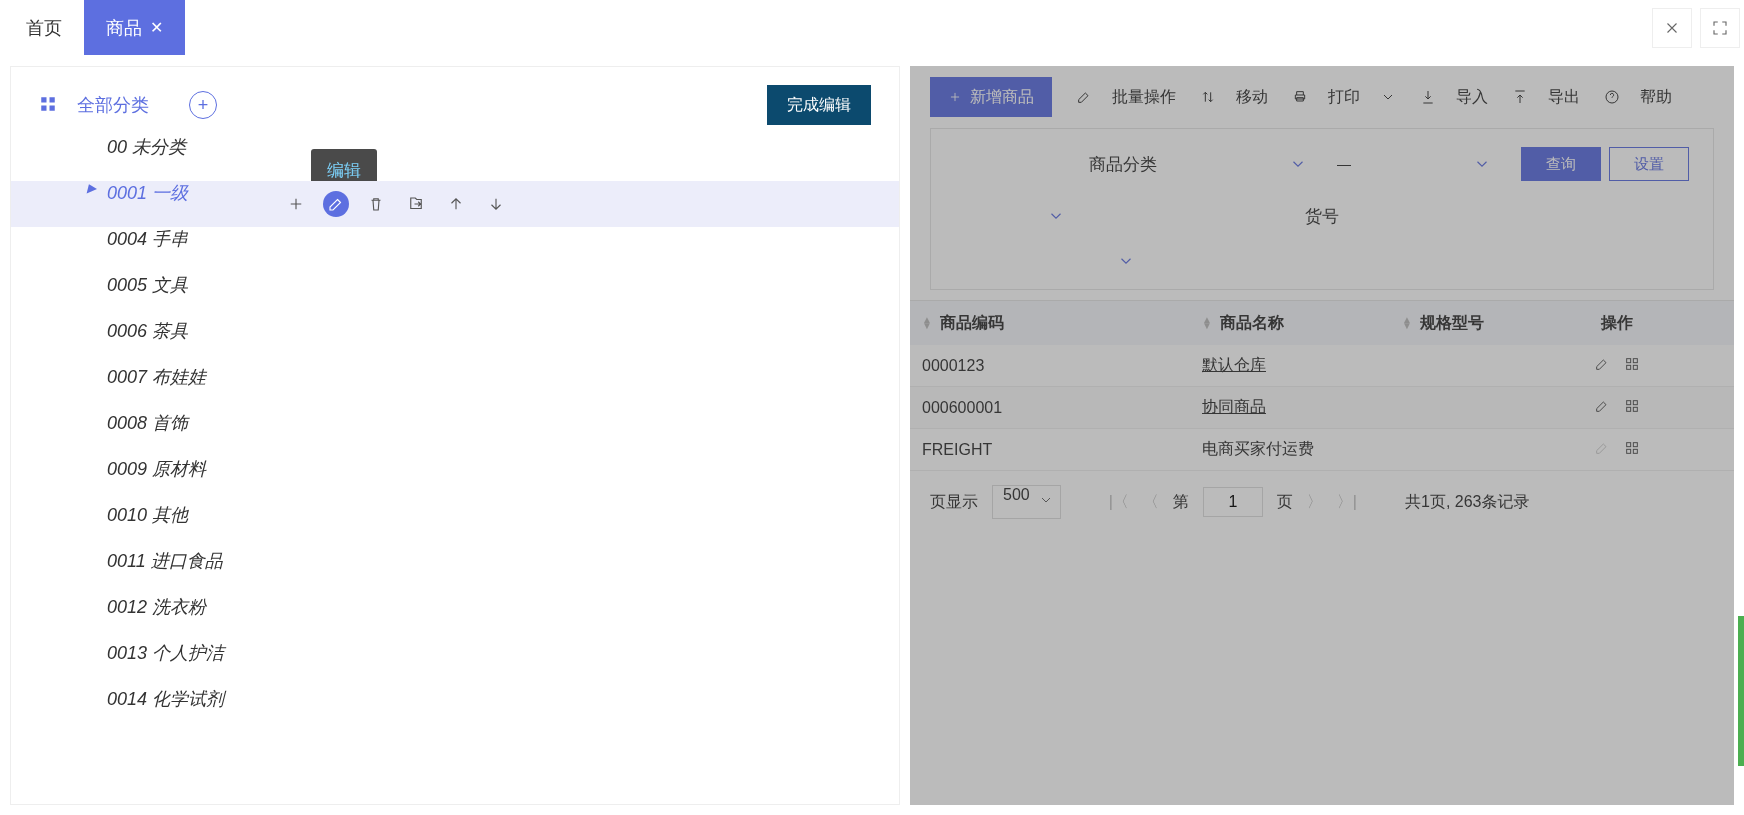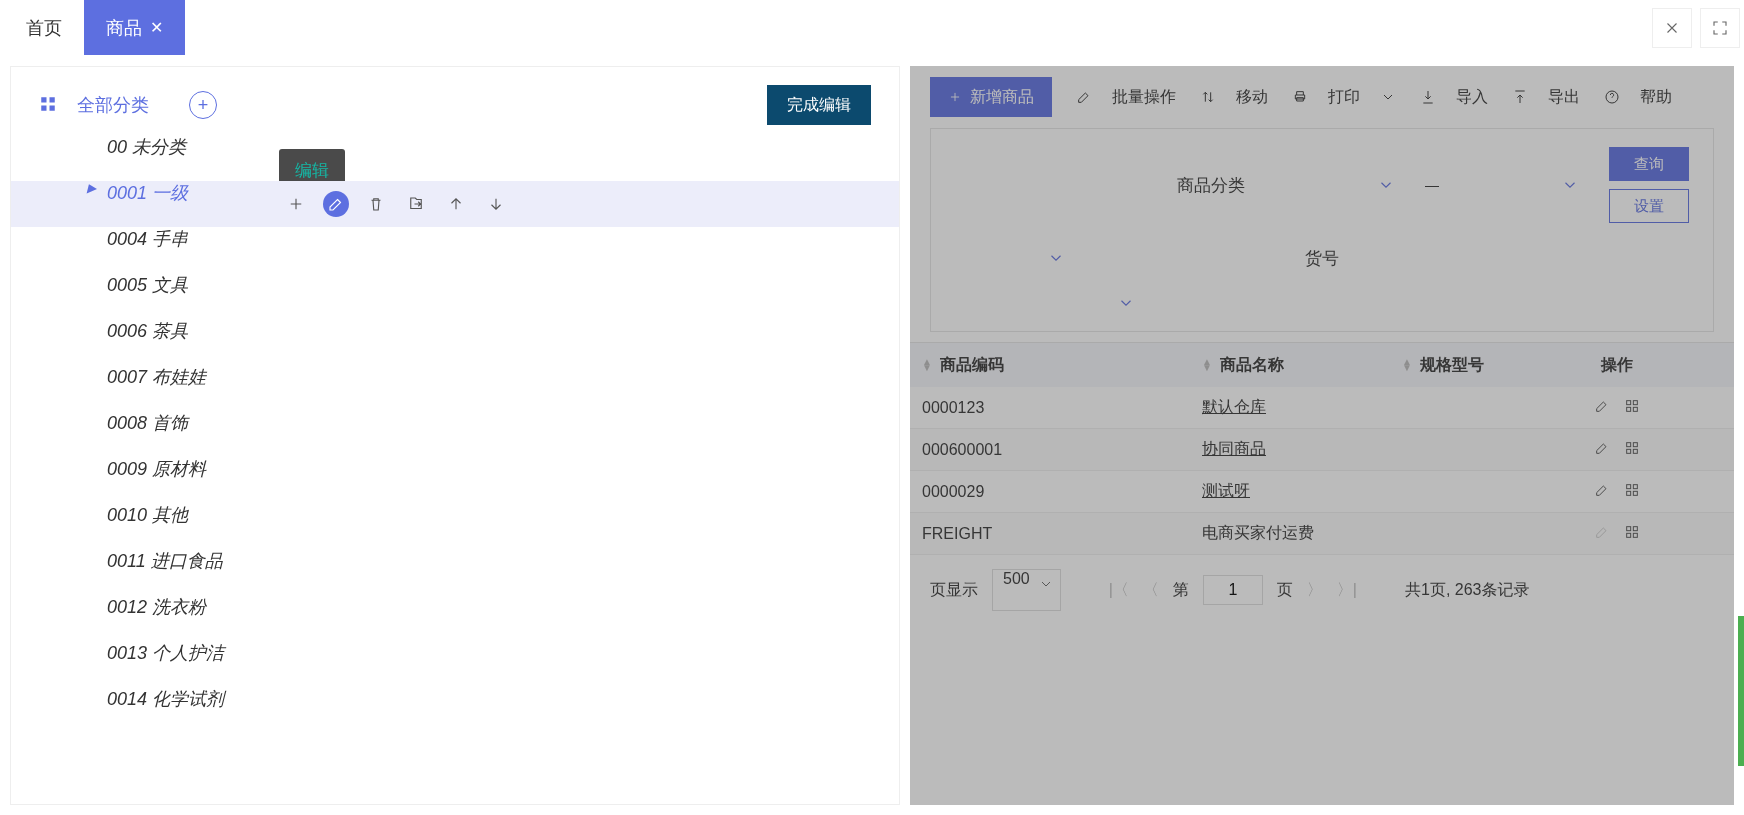--- a/index.html
+++ b/index.html
@@ -32,21 +32,21 @@
 .tree-row.sel { background:#ecedfa; color:#5d6fe0; }
 .tree-row .caret { position:absolute; left: 76px; color:#333; font-size: 12px;}
 .tree-row.sel .caret { color:#5d6fe0; }
 .tree-row .row-actions { display:none; margin-left: auto; margin-right: 390px; gap: 14px; align-items:center; }
 .tree-row.sel .row-actions { display:flex; }
 .row-actions .act { color:#555; width:26px; height:26px; display:flex; align-items:center; justify-content:center; border-radius:50%; cursor:pointer; }
 .row-actions .act svg { width:18px; height:18px; }
 .row-actions .act.on { background:#5d6fe0; color:#fff; }
 
 
-.tooltip { position:absolute; left: 268px; top: 14px; background:#4a4a4a; color:#14b8a6; padding:10px 16px; font-size:17px; border-radius:3px; }
+.tooltip { position:absolute; left: 300px; top: 14px; background:#4a4a4a; color:#7dd3fc; padding:10px 16px; font-size:17px; border-radius:3px; }
 .tooltip:after { content:""; position:absolute; bottom:-6px; left:50%; margin-left:-6px; border:6px solid transparent; border-top-color:#4a4a4a; border-bottom:none; }
 
 
 .tree::-webkit-scrollbar { width: 16px; }
 .tree::-webkit-scrollbar-thumb { background:#c1c1c1; }
 .tree::-webkit-scrollbar-button { background:#f1f1f1; height:16px; }
 
 
 .panel-right { flex:1; position:relative; }
 .right-mask { position:absolute; inset:0; background: rgba(60,60,60,0.35); pointer-events:none; z-index:5; }
@@ -56,41 +56,41 @@
 .toolbar .primary-btn { background:#5d6fe0; color:#fff; border:none; height:40px; padding: 0 18px; font-size:16px; display:flex; align-items:center; gap:8px; }
 .toolbar .tbtn { color:#333; font-size:16px; display:flex; align-items:center; gap:20px; cursor:pointer; }
 .toolbar .tbtn svg { width:16px; height:16px; }
 
 .filter-card { margin: 0 20px 10px 20px; border:1px solid #e5e5e5; padding: 18px 24px; }
 .filter-row { display:flex; align-items:center; margin-bottom: 24px; gap: 30px;}
 .filter-row:last-child{margin-bottom:0;}
 .filter-label { font-size:17px; color:#333; width:80px; text-align:right; margin-right:10px;}
 .chevsel { width: 110px; border-bottom:1px solid transparent; display:flex; justify-content:flex-end; }
 .chevsel svg { color:#5d6fe0; width:18px; height:18px; }
-.fbtns { margin-left:auto; display:flex; flex-direction:column; gap:8px;align-items:center; }
+.fbtns { margin-left:auto; display:flex; flex-direction:row; gap:8px;align-items:center; }
 .fbtns button { width:80px; height:34px; font-size:15px; cursor:pointer; }
 .fbtns .q { background:#5d6fe0; border:1px solid #5d6fe0; color:#fff; }
 .fbtns .s { background:#fff; border:1px solid #5d6fe0; color:#5d6fe0; }
 
 
 .table { margin: 0 0 0 0; border-top:1px solid #e5e5e5; }
 .thead { display:flex; background:#f5f6fa; height:44px; align-items:center; font-size:16px; font-weight:600; color:#333;}
 .thead .th, .tbody .td { padding: 0 12px; display:flex; align-items:center; gap:4px;}
 .c1{ width:280px; } .c2{ width:200px; } .c3{ width:110px; } .cact{ flex:1; justify-content:center; }
 .sorter{ color:#bbb; display:inline-flex; flex-direction:column; line-height:6px; font-size:10px; margin-right:4px;}
 .tbody .tr { display:flex; height:42px; align-items:center; border-bottom:1px solid #eee; font-size:16px;}
 .tbody .tr:nth-child(even){ background:#fafafa;}
 .tbody a { color:#333; text-decoration: underline; }
 .tbody .cact { gap:14px; color:#555;}
 .tbody .cact svg{ width:16px; height:16px;}
 .tbody .tr.disabled .cact .ei { color:#ccc; }
 
 
 .pager { display:flex; align-items:center; gap:14px; padding: 14px 20px; font-size:16px; color:#333;}
-.pager .sel { border:1px solid #ddd; height:42px; padding: 0 30px 0 10px; position:relative;}
+.pager .sel { border:1px solid #ddd; height:34px; padding: 0 30px 0 10px; position:relative;}
 .pager .sel svg{position:absolute; right:6px; top:6px; width:16px; height:16px; color:#666;}
 .pager .pgbtn{ color:#bbb; cursor:pointer;}
 .pager input{ width:60px; height:30px; border:1px solid #ddd; text-align:center; font-size:16px;}
 
 
 .green-sb { position:absolute; right:0; top:560px; width:6px; height:150px; background:#4caf50; z-index:10;}
 
 
 svg { stroke: currentColor; fill: none; stroke-width: 1.5; }
 svg.fill { fill: currentColor; stroke:none;}
@@ -359,38 +359,20 @@
                     <path d="M4 20h4l10-10-4-4L4 16v4z"></path>
                   </svg></span>
               <span><svg viewBox="0 0 24 24">
                     <rect x="4" y="4" width="6" height="6"></rect>
                     <rect x="14" y="4" width="6" height="6"></rect>
                     <rect x="4" y="14" width="6" height="6"></rect>
                     <rect x="14" y="14" width="6" height="6"></rect>
                   </svg></span>
             </div>
           </div>
-          <div class="tr">
-            <div class="td c1">0000029</div>
-            <div class="td c2">
-                <a>测试呀</a>
-              </div>
-            <div class="td c3"></div>
-            <div class="td cact">
-              <span class="ei"><svg viewBox="0 0 24 24">
-                    <path d="M4 20h4l10-10-4-4L4 16v4z"></path>
-                  </svg></span>
-              <span><svg viewBox="0 0 24 24">
-                    <rect x="4" y="4" width="6" height="6"></rect>
-                    <rect x="14" y="4" width="6" height="6"></rect>
-                    <rect x="4" y="14" width="6" height="6"></rect>
-                    <rect x="14" y="14" width="6" height="6"></rect>
-                  </svg></span>
-            </div>
-          </div>
           <div class="tr disabled">
             <div class="td c1">FREIGHT</div>
             <div class="td c2">
                 <span>电商买家付运费</span>
               </div>
             <div class="td c3"></div>
             <div class="td cact">
               <span class="ei" style="color:#ccc;"><svg viewBox="0 0 24 24">
                     <path d="M4 20h4l10-10-4-4L4 16v4z"></path>
                   </svg></span>

